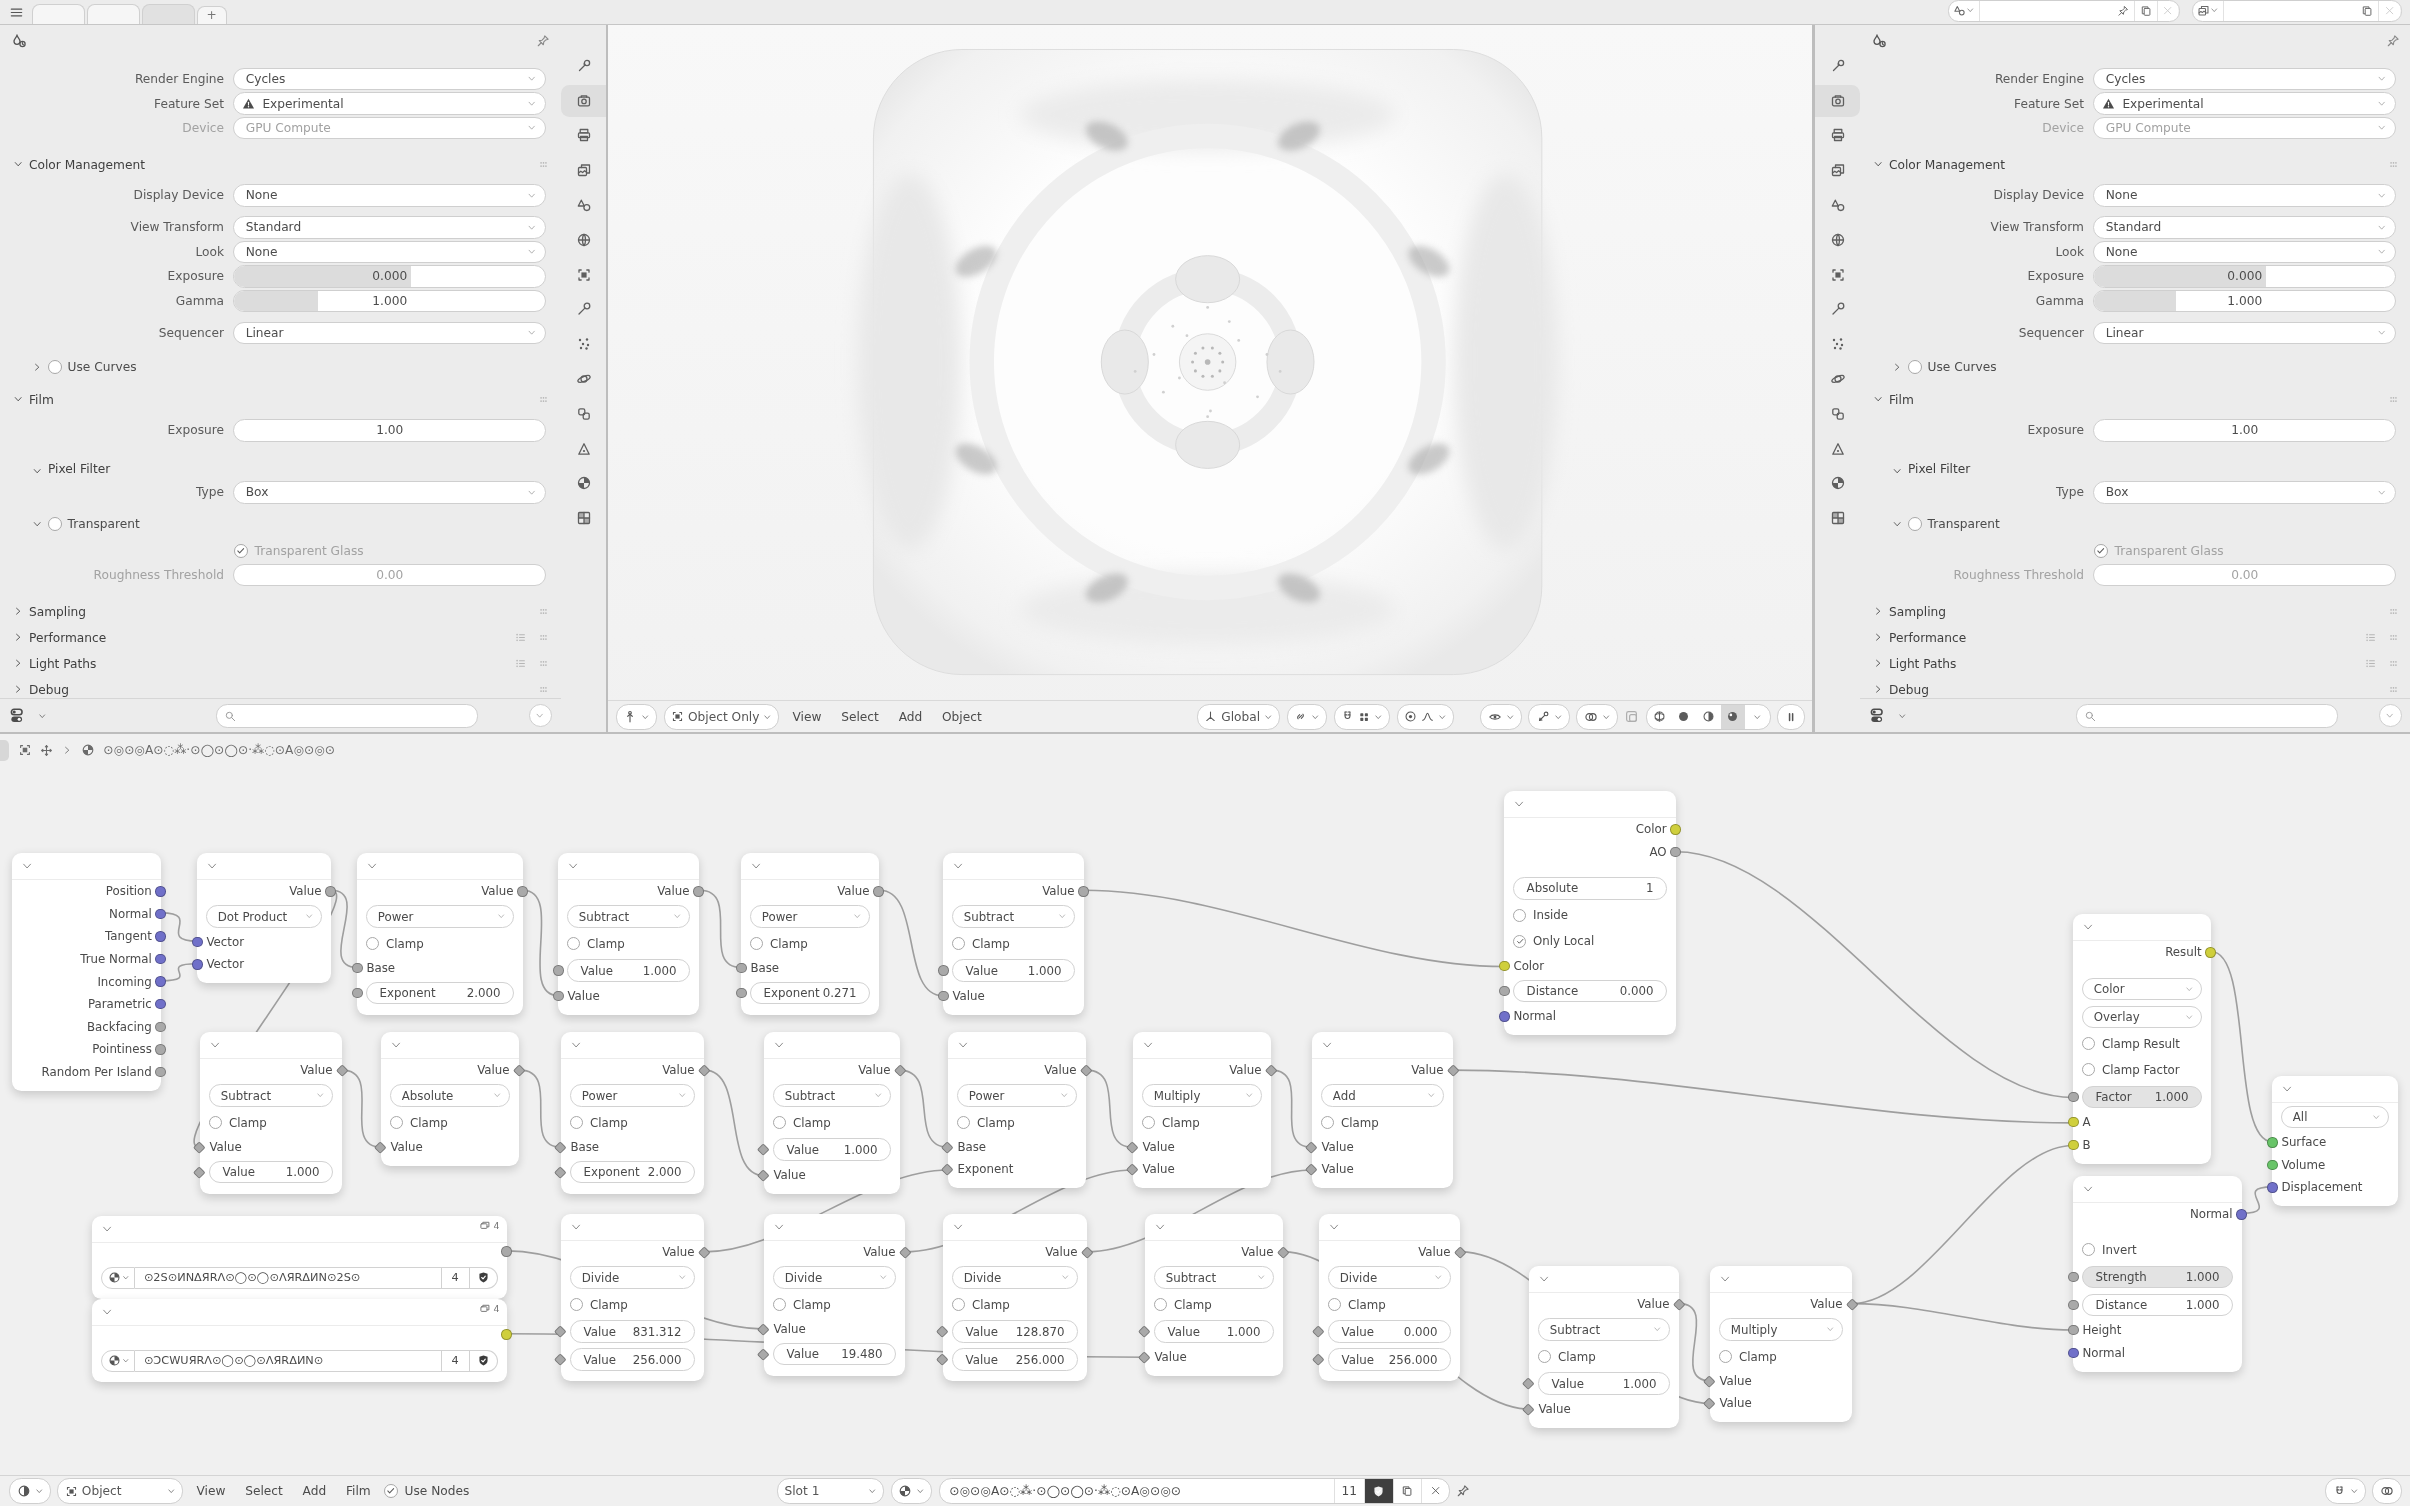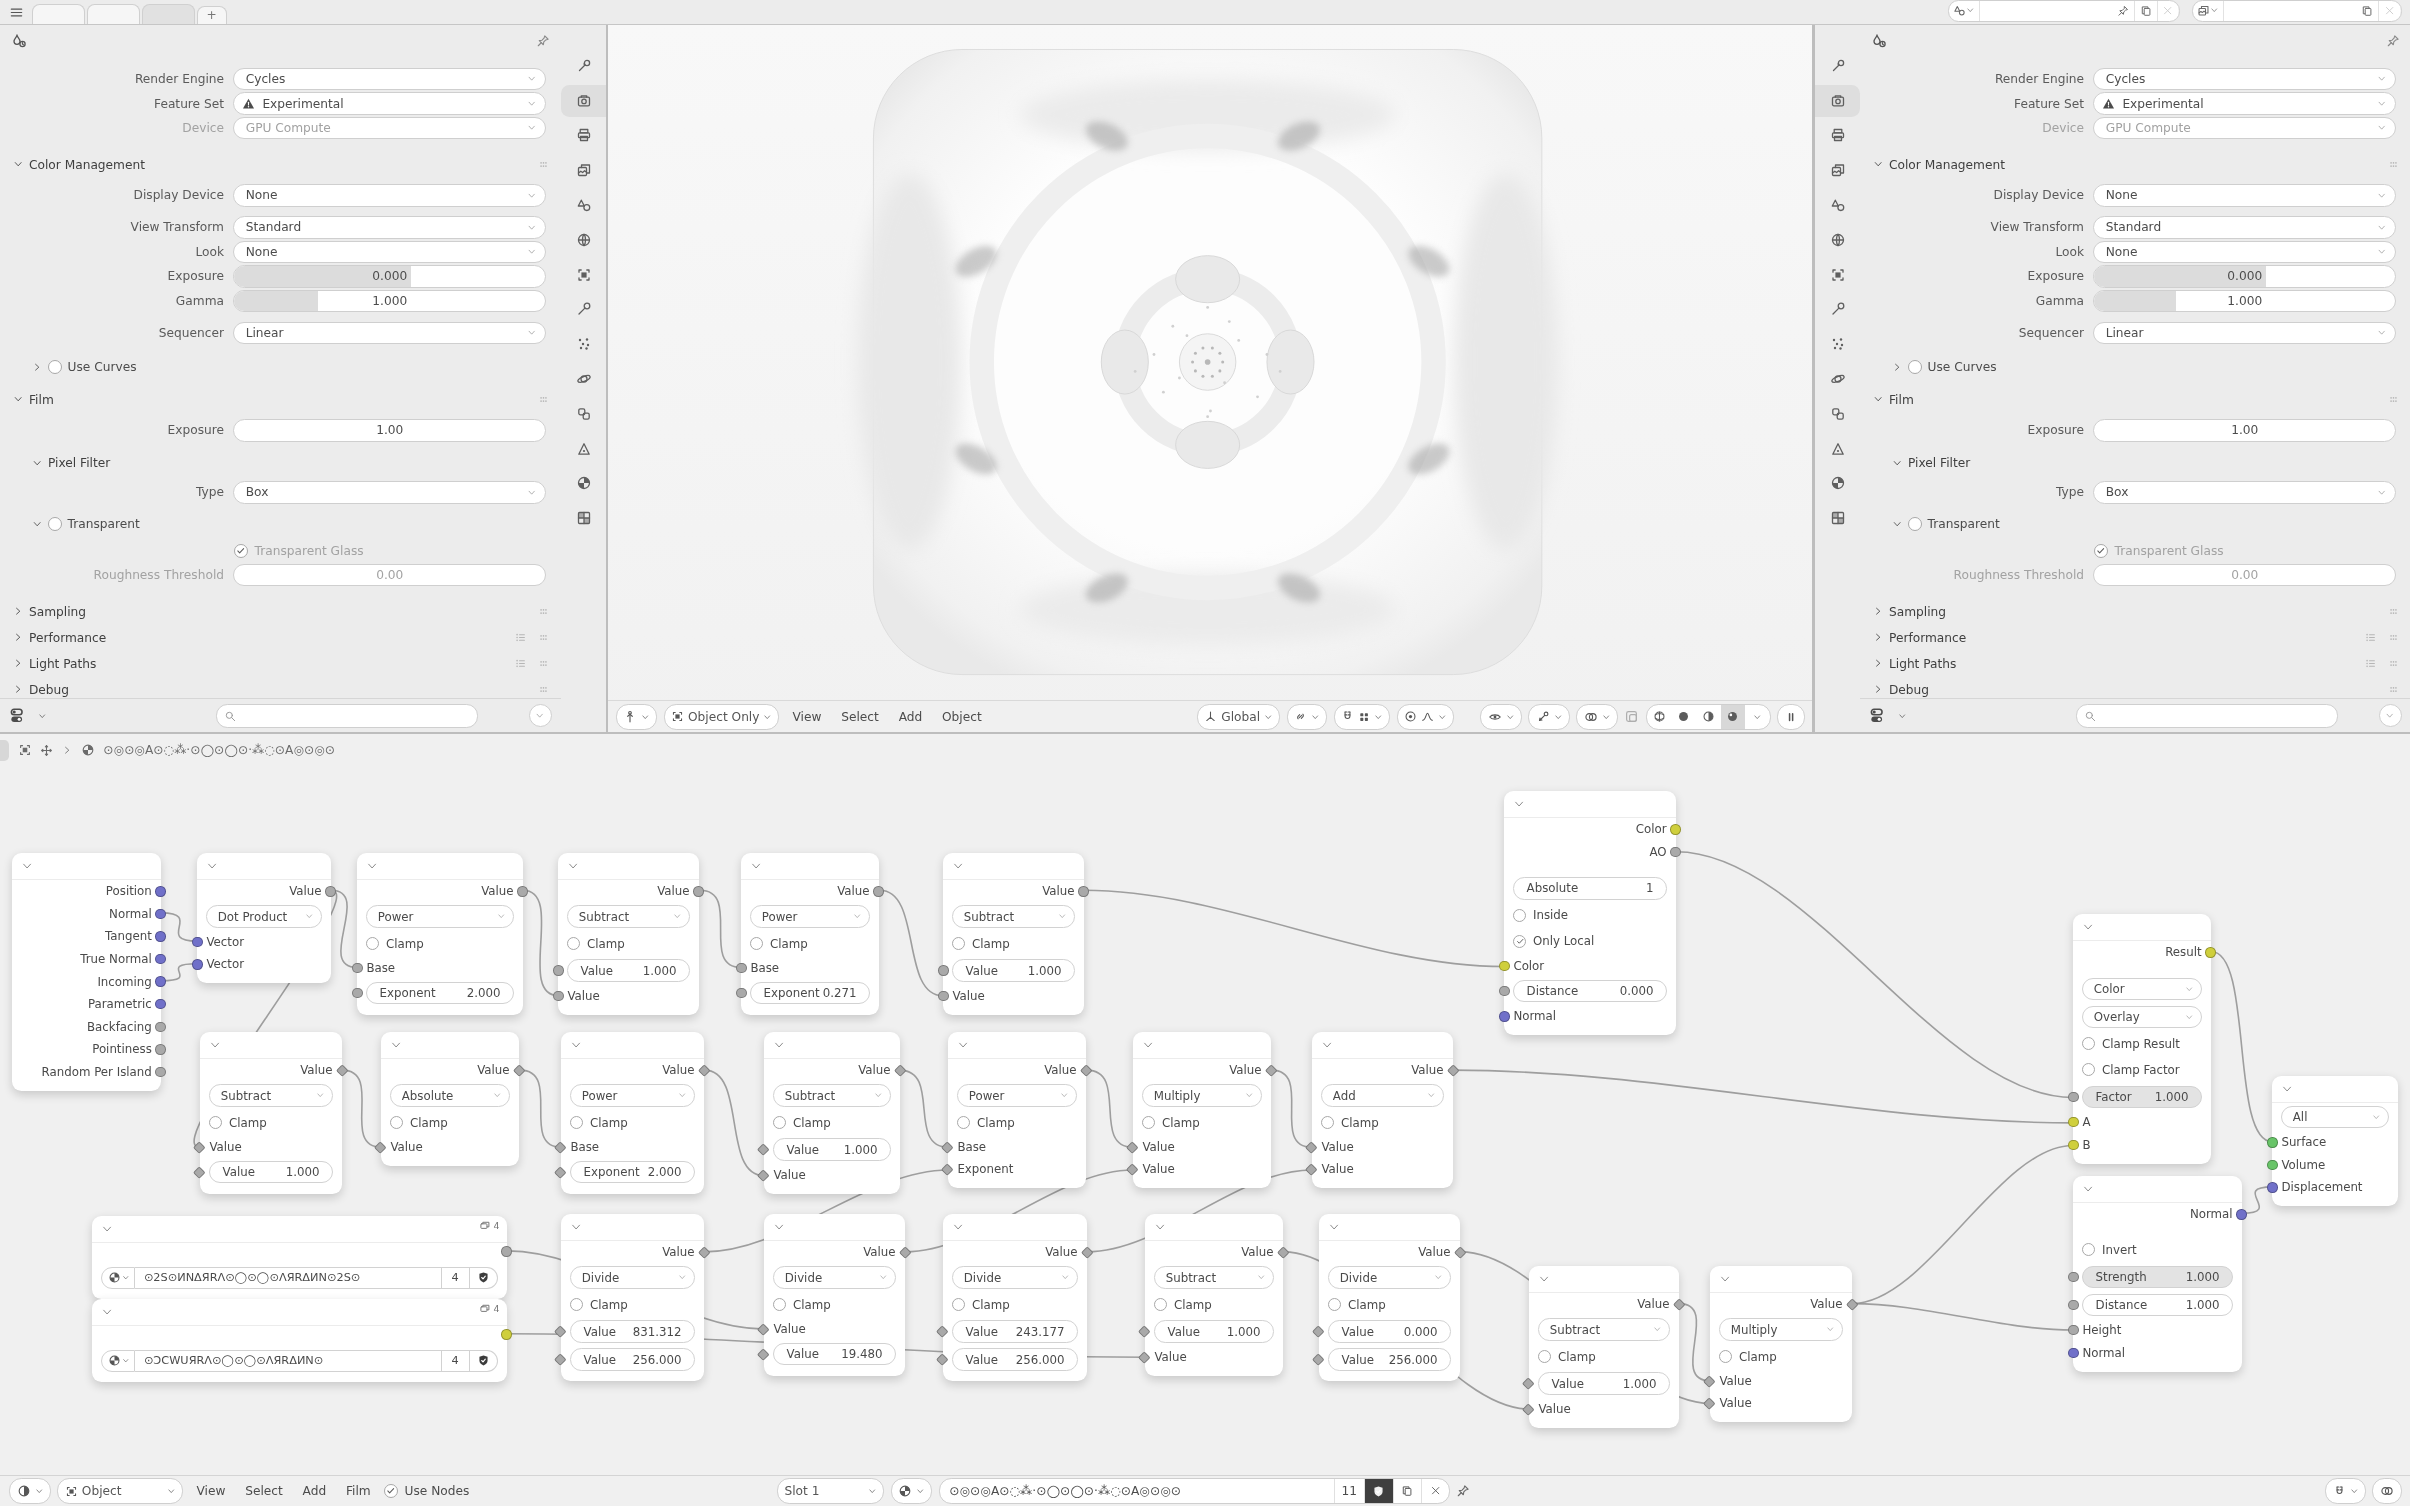--- a/index.html
+++ b/index.html
@@ -39,21 +39,21 @@
   .plabel{width:224px;text-align:right;padding-right:9.4px;color:#5a5a5a;white-space:nowrap;}
   .prow.disabled .plabel,.prow.disabled .pv,.prow.disabled .pvc,.pcheckrow.disabled{color:#a2a2a2;}
   .pill{position:relative;height:22.6px;border:0.9px solid #cfcfcf;border-radius:12.2px;background:#fff;display:flex;align-items:center;overflow:hidden;box-sizing:border-box;}
   .pw{flex:1;}
   .pv{padding-left:11.3px;}
   .pvc{position:relative;width:100%;text-align:center;}
   .pill .chev{margin-left:auto;margin-right:8.5px;color:#9a9a9a;}
   .pill .ic:first-child{margin-left:7.5px;margin-right:-3.8px;}
   .sfill{position:absolute;left:0;top:0;bottom:0;background:#dcdcdc;}
   .psection{display:flex;align-items:center;height:26px;padding-left:13px;gap:5.6px;color:#3f3f3f;}
-  .psection.psub{padding-left:32px;}
+  .psection.psub{padding-left:32px;align-items:flex-end;}
   .psecright{margin-left:auto;margin-right:11.3px;display:flex;gap:9.4px;color:#b5b5b5;}
   .psubtoggle{display:flex;align-items:center;height:24.5px;padding-left:32px;gap:5.6px;}
   .pcheckrow{display:flex;align-items:center;height:24.5px;margin-left:234px;gap:6.6px;}
   .ccheck{width:14px;height:14px;border:1.1px solid #a8a8a8;border-radius:50%;display:inline-flex;align-items:center;justify-content:center;background:#fff;box-sizing:border-box;color:#5a5a5a;}
   .pfoot{position:absolute;left:0;right:0;bottom:0;height:34px;border-top:0.9px solid #d6d6d6;display:flex;align-items:center;padding:0 9.4px;gap:9.4px;box-sizing:border-box;}
   .pfoot .srch{flex:0 0 245px;margin-left:160px;height:21.7px;border:0.9px solid #cfcfcf;border-radius:11.3px;background:#fff;display:flex;align-items:center;padding:0 7.5px;gap:5.6px;color:#9a9a9a;}
   .pfoot input{border:none;outline:none;background:transparent;font:inherit;width:100%;}
   .roundbtn{margin-left:auto;width:21px;height:21px;border:0.9px solid #cfcfcf;border-radius:50%;background:#fff;display:flex;align-items:center;justify-content:center;color:#9a9a9a;}
   
   #viewport{position:absolute;left:608px;top:25.4px;width:1204px;height:707px;background:linear-gradient(#f8f8f8,#f1f1f1);}
@@ -2353,21 +2353,21 @@
               </div>
             </div>
             <div class="nrow nr-check" style="height: 26px;">
               <span class="ccheck"></span>
               <span class="nlab">Clamp</span>
             </div>
             <div class="nrow nr-field" style="height: 28px;">
               <span class="sock left diamond" style="background: rgb(169, 169, 169);"></span>
               <div class="npill fieldp">
                 <span class="fl">Value</span>
-                <span class="fv">243.177</span>
+                <span class="fv">128.870</span>
               </div>
             </div>
             <div class="nrow nr-field" style="height: 28px;">
               <span class="sock left diamond" style="background: rgb(169, 169, 169);"></span>
               <div class="npill fieldp">
                 <span class="fl">Value</span>
                 <span class="fv">256.000</span>
               </div>
             </div>
           </div>

